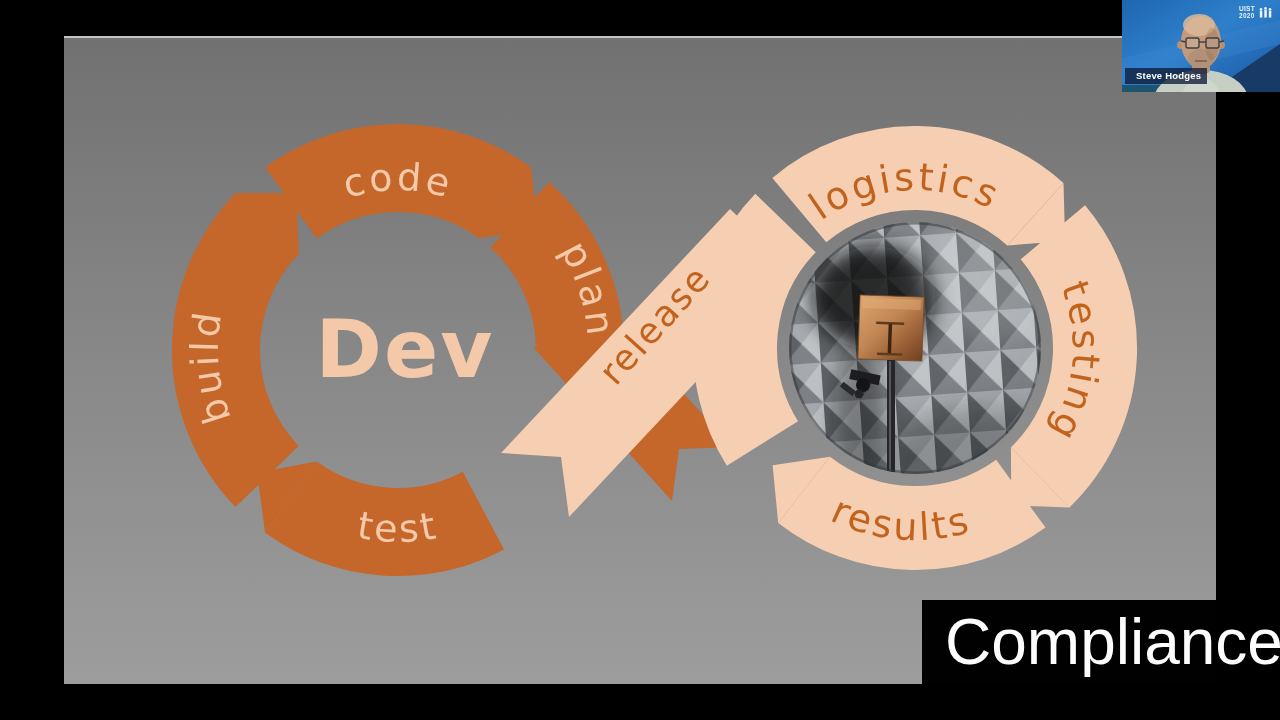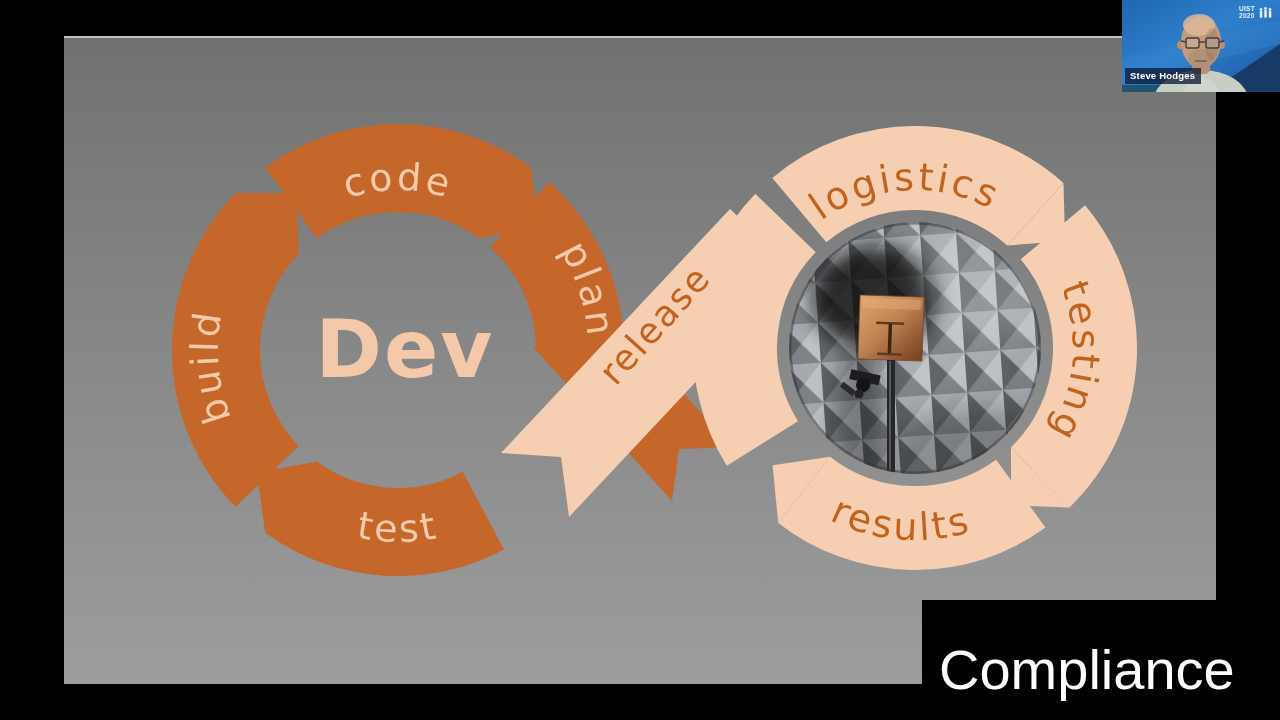--- a/index.html
+++ b/index.html
@@ -6,25 +6,25 @@
   #stage{position:relative;width:1280px;height:720px;overflow:hidden;background:#000;
          font-family:"DejaVu Sans",sans-serif;}
   .bar{position:absolute;background:#000;}
   #bar-top{left:0;top:0;width:1280px;height:36px;}
   #bar-left{left:0;top:36px;width:64px;height:648px;}
   #bar-right{left:1216px;top:36px;width:64px;height:648px;}
   #bar-bottom{left:0;top:684px;width:1280px;height:36px;}
   #slide{position:absolute;left:64px;top:36px;width:1152px;height:648px;}
   #caption-box{position:absolute;left:922px;top:600px;width:294px;height:84px;background:#010101;}
   #caption-box span{display:block;color:#FDFDFD;font-family:"Liberation Sans",sans-serif;
-      font-size:56px;line-height:84px;padding-left:17px;letter-spacing:0px;white-space:nowrap;margin-top:28px;}
+      font-size:64px;line-height:84px;padding-left:23px;letter-spacing:0px;white-space:nowrap;}
   #webcam{position:absolute;left:1122px;top:0;width:158px;height:92px;overflow:hidden;}
   #name-tag{position:absolute;left:3px;top:68px;background:rgba(16,28,56,0.78);color:#fff;
       font-family:"Liberation Sans",sans-serif;font-size:9.5px;font-weight:bold;
-      padding:2px 6px 3px 5px;letter-spacing:0.2px;}
+      padding:2px 6px 3px 11px;letter-spacing:0.2px;}
   #uist-badge{position:absolute;right:7px;top:6px;display:flex;align-items:center;gap:3px;}
   #uist-badge .txt{color:#EAF1F8;font-family:"Liberation Sans",sans-serif;font-size:6.5px;
       font-weight:bold;line-height:6.5px;letter-spacing:0.3px;}
   .svg-label{font-family:"DejaVu Sans",sans-serif;font-weight:500;font-size:38px;letter-spacing:3px;}
   .dev-label{font-family:"DejaVu Sans",sans-serif;font-weight:bold;font-size:80px;letter-spacing:2px;}
   .release-label{font-family:"DejaVu Sans",sans-serif;font-weight:500;font-size:36px;letter-spacing:2px;}
 </style>
 </head>
 <body>
 

